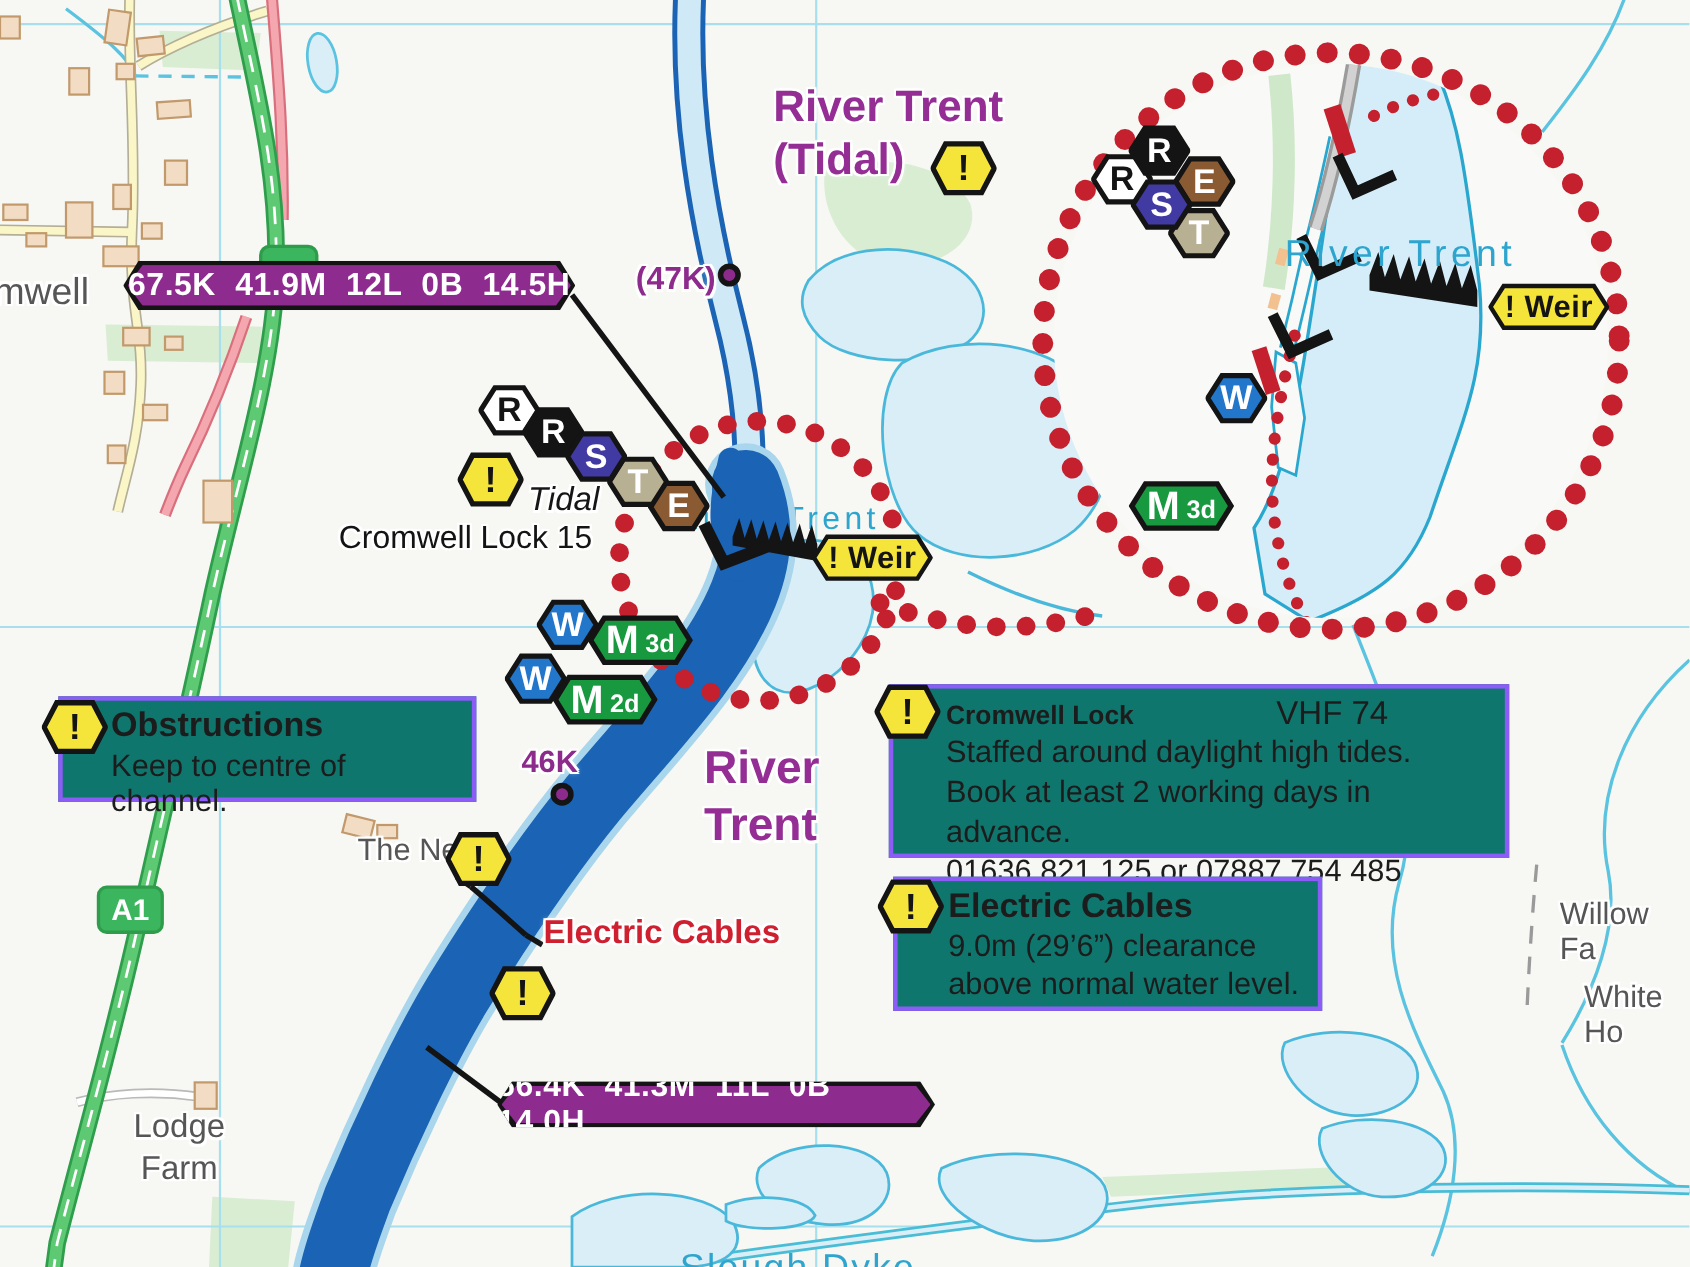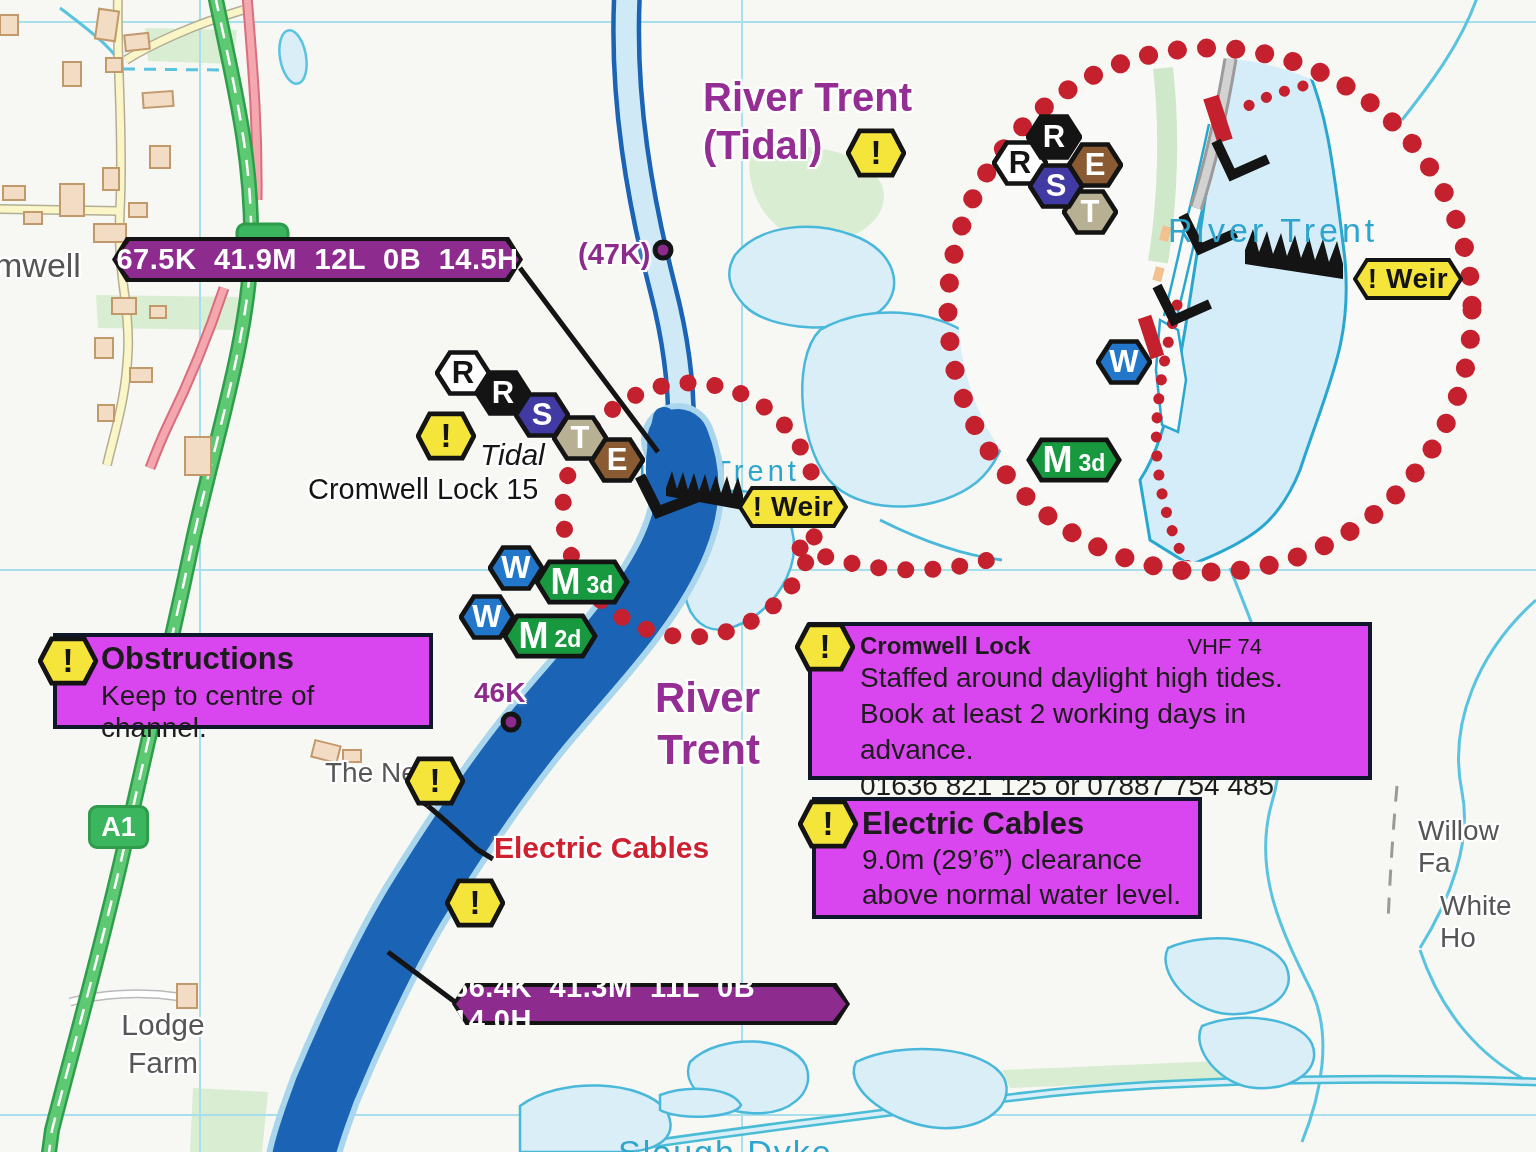--- a/index.html
+++ b/index.html
@@ -23,21 +23,21 @@
 
   
   .banner{position:absolute;background:#141414;z-index:20;
     clip-path:polygon(0 50%,3.4% 0,96.6% 0,100% 50%,96.6% 100%,3.4% 100%);}
   .banner-inner{position:absolute;inset:4px;background:#8e2b8e;
     clip-path:polygon(0 50%,3.4% 0,96.6% 0,100% 50%,96.6% 100%,3.4% 100%);}
   .banner-text{position:absolute;inset:0;display:flex;align-items:center;justify-content:center;
     color:#fff;font-weight:bold;font-size:29px;word-spacing:9px;letter-spacing:.5px;}
 
   
-  .infobox{position:absolute;background:#d946ef;border:4px solid #0f172a;z-index:19;color:#1c1c1c;}
+  .infobox{position:absolute;background:#0f766e;border:4px solid #8b5cf6;z-index:19;color:#1c1c1c;}
   .infobox .title{font-weight:bold;font-size:31px;}
   .infobox .bodyline{font-size:28px;}
 
   
   .fhex{position:absolute;width:56px;height:50px;z-index:14;}
   .fhex svg,.whex svg,.weirsign svg,.mbadge svg{position:absolute;left:0;top:0;width:100%;height:100%;}
   .fhex .lt{position:absolute;inset:0;display:flex;align-items:center;justify-content:center;
     font-weight:bold;font-size:31px;}
   .whex{position:absolute;width:60px;height:52px;z-index:15;}
   .whex .ex{position:absolute;inset:0;display:flex;align-items:center;justify-content:center;
@@ -236,21 +236,21 @@
 
 <div class="ov lbl-purple-km halo" style="left:578px;top:238px;z-index:10">(47K)</div>
 
 <div class="ov lbl-purple-big halo pre" style="left:703px;top:73px;z-index:10">River Trent
 (Tidal)</div>
 
 <div class="ov lbl-italic halo" style="left:480px;top:438px;z-index:16">Tidal</div>
 
 <div class="ov lbl-black-bold halo" style="left:308px;top:473px;z-index:10">Cromwell Lock 15</div>
 
-<div class="ov lbl-purple-big halo pre" style="left:640px;top:672px;width:120px;text-align:right;font-size:42px;line-height:52px;z-index:10">River
+<div class="ov lbl-purple-big halo pre" style="left:640px;top:672px;width:120px;text-align:left;font-size:42px;line-height:52px;z-index:10">River
 Trent</div>
 
 <div class="ov lbl-purple-km halo" style="left:474px;top:677px;font-size:28px;z-index:10">46K</div>
 
 <div class="ov lbl-gray halo" style="left:325px;top:757px;font-size:28px;z-index:10">The Ness</div>
 
 <div class="ov lbl-red halo" style="left:494px;top:831px;z-index:10">Electric Cables</div>
 
 <div class="ov lbl-gray halo pre" style="left:115px;top:1006px;width:96px;text-align:center;font-size:30px;line-height:38px;z-index:10">Lodge
 Farm</div>
@@ -425,21 +425,21 @@
 <div class="whex" style="left:38px;top:635px;z-index:21">
   <svg viewBox="0 0 62 54">
       <polygon points="2,27 14,4 48,4 60,27 48,50 14,50" fill="#f5e43a" stroke="#141414" stroke-width="5"></polygon>
     </svg>
   <span class="ex">!</span>
 </div>
 
 <div class="infobox" style="left:808px;top:622px;width:564px;height:158px;padding:6px 14px 6px 48px;box-sizing:border-box">
   <div style="display:flex;align-items:baseline;justify-content:space-between;padding-right:92px">
     <span class="title" style="font-size:24px">Cromwell Lock</span>
-    <span style="font-size:22px">VHF 74</span>
+    <span style="font-size:30px">VHF 74</span>
   </div>
   <div class="bodyline" style="line-height:36px">Staffed around daylight high tides.</div>
   <div class="bodyline" style="line-height:36px">Book at least 2 working days in advance.</div>
   <div class="bodyline" style="line-height:36px">01636 821 125 or 07887 754 485</div>
 </div>
 <div class="whex" style="left:795px;top:621px;z-index:21">
   <svg viewBox="0 0 62 54">
       <polygon points="2,27 14,4 48,4 60,27 48,50 14,50" fill="#f5e43a" stroke="#141414" stroke-width="5"></polygon>
     </svg>
   <span class="ex">!</span>

